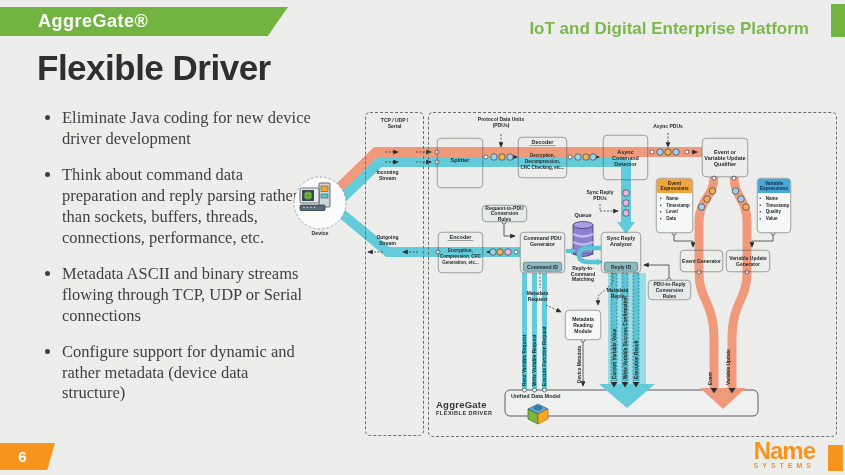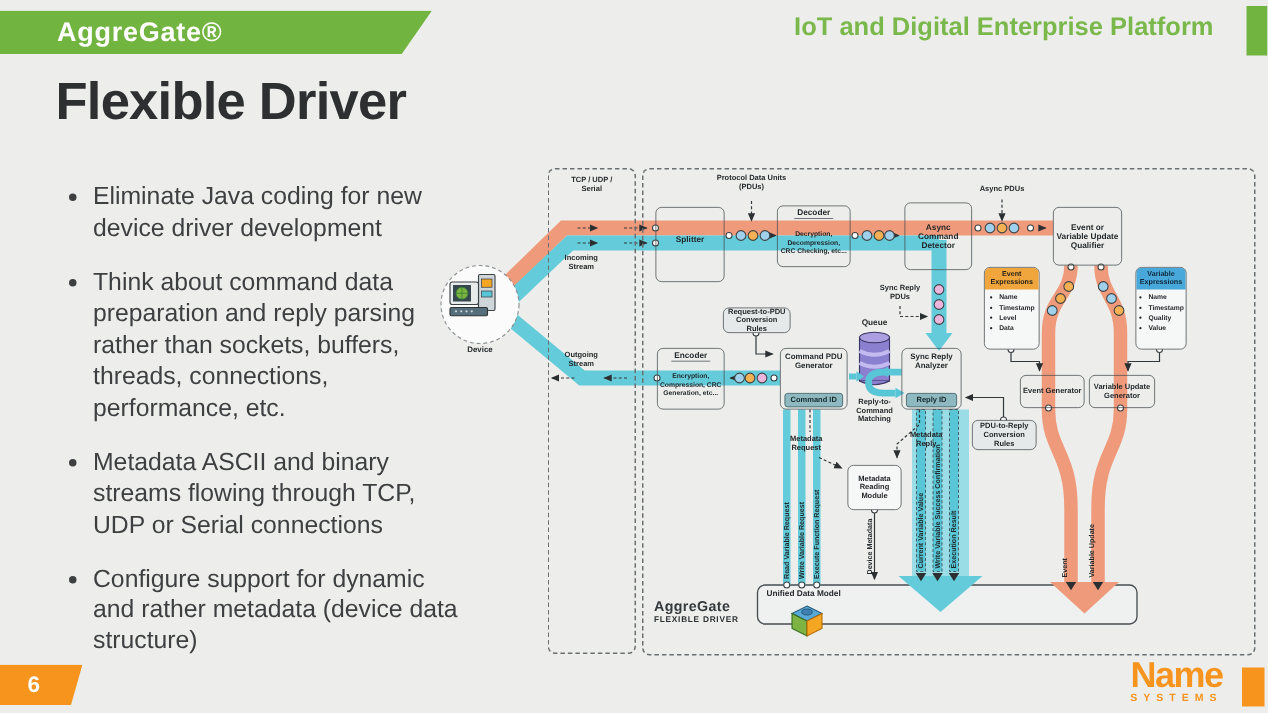--- a/index.html
+++ b/index.html
@@ -4,25 +4,25 @@
 <style>
   html,body{margin:0;padding:0;}
   body{
     width:845px;height:475px;position:relative;overflow:hidden;
     background:#edeeec;font-family:"Liberation Sans",sans-serif;
   }
   
   .brand-band{position:absolute;left:0;top:7px;width:288px;height:29px;background:#72b440;
     clip-path:polygon(0 0,100% 0,93% 100%,0 100%);display:flex;align-items:center;}
   .brand-band span{color:#fff;font-size:18px;font-weight:bold;margin-left:38px;letter-spacing:.5px;}
-  .tagline{position:absolute;right:36px;top:8px;font-size:17px;font-weight:bold;color:#7ab84b;margin-left:24px;}
+  .tagline{position:absolute;right:36px;top:19px;font-size:17px;font-weight:bold;color:#7ab84b;margin-left:24px;}
   .corner-block{position:absolute;right:0;top:4px;width:14px;height:33px;background:#72b440;}
   
   .page-title{position:absolute;left:37px;top:48px;font-size:35px;font-weight:bold;color:#2d2f31;letter-spacing:-.5px;}
-  .bullets{position:absolute;left:40px;top:121px;width:280px;margin:0;padding:0 0 0 22px;}
+  .bullets{position:absolute;left:40px;top:108px;width:280px;margin:0;padding:0 0 0 22px;font-family:Liberation Serif, serif;}
   .bullets li{font-size:16.5px;line-height:1.27;color:#3d3f41;margin-bottom:15px;width:252px;}
   
   .page-num{position:absolute;left:0;top:443px;width:55px;height:27px;background:#f7941e;
     clip-path:polygon(0 0,100% 0,86% 100%,0 100%);display:flex;align-items:center;justify-content:center;}
   .page-num span{color:#fff;font-size:15px;font-weight:bold;margin-right:10px;}
   .tibbo{position:absolute;right:30px;top:440px;text-align:right;color:#f7941e;}
   .tibbo .t1{font-size:24px;font-weight:bold;letter-spacing:-1px;line-height:22px;}
   .tibbo .t2{font-size:7px;font-weight:bold;letter-spacing:4px;}
   .tibbo-bar{position:absolute;right:2px;top:445px;width:15px;height:26px;background:#f7941e;}
   

